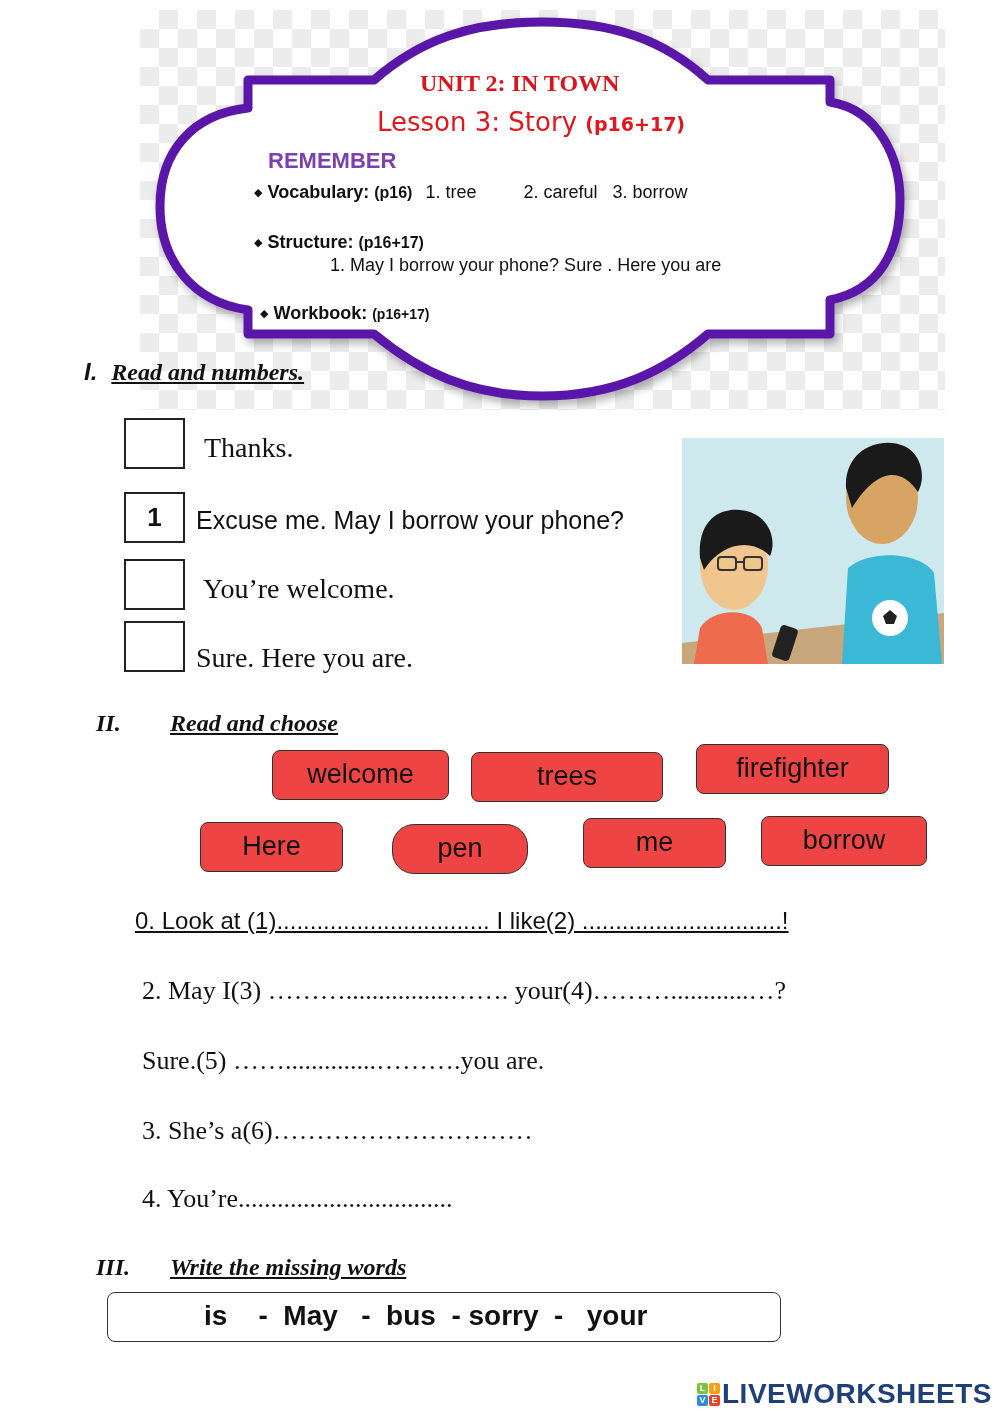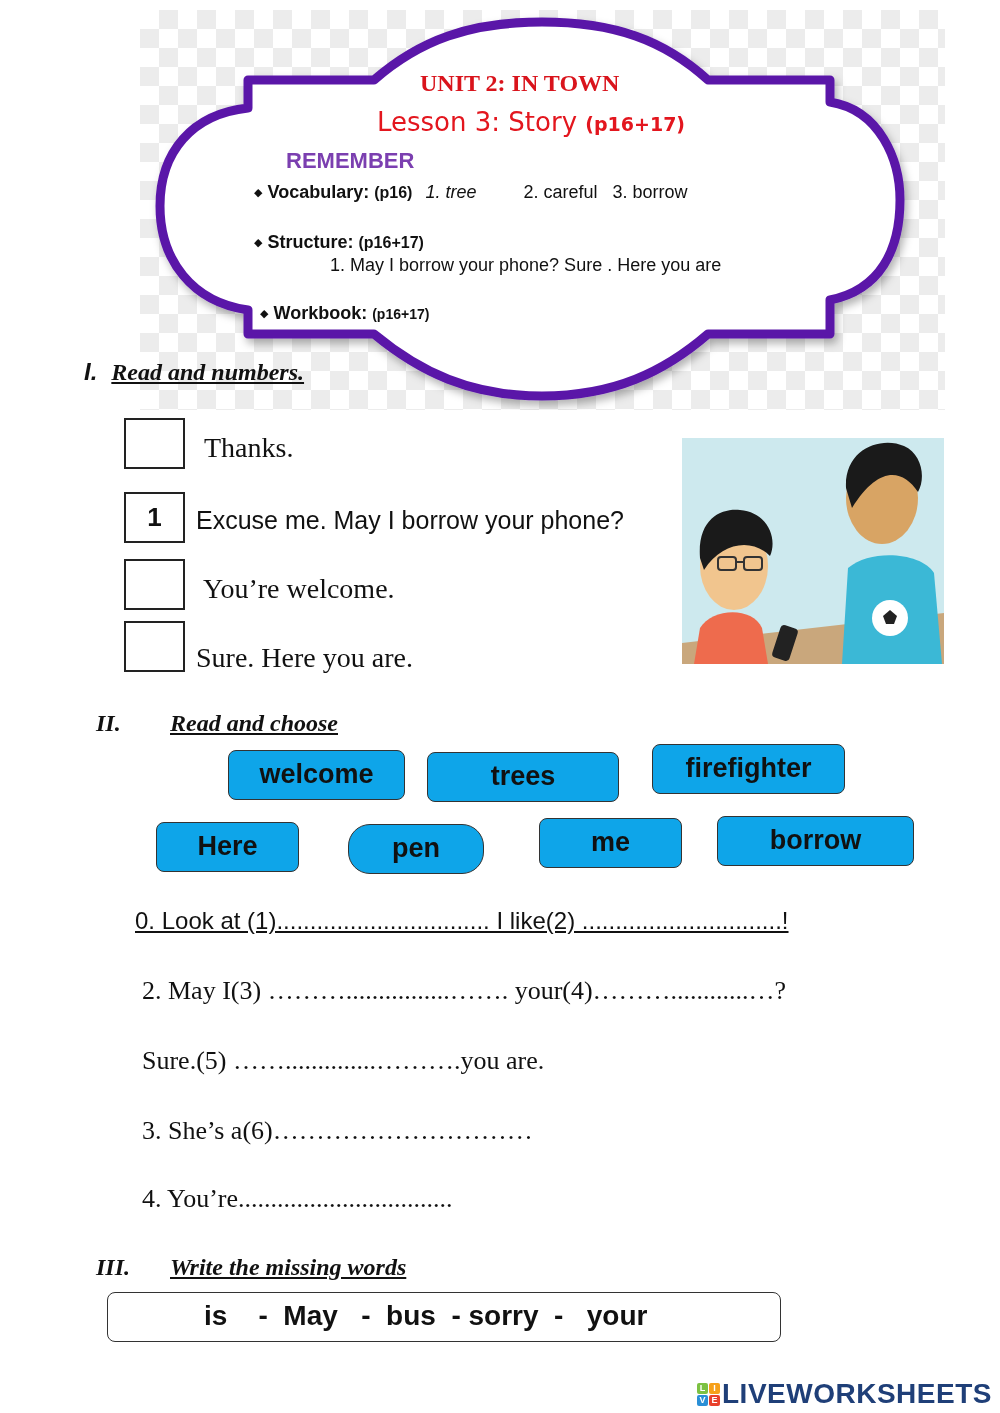--- a/index.html
+++ b/index.html
@@ -14,21 +14,21 @@
         linear-gradient(45deg, #ececec 25%, transparent 25%, transparent 75%, #ececec 75%);
       background-size: 38px 38px;
       background-position: 0 0, 19px 19px;
     }
     .frame-svg { position: absolute; left: 140px; top: 10px; width: 805px; height: 400px; }
 
     .abs { position: absolute; white-space: nowrap; }
     .unit-title { left: 420px; top: 70px; font-family: "Liberation Serif", serif; font-weight: bold; font-size: 24px; color: #d9141c; }
     .lesson-title { left: 377px; top: 107px; font-family: "DejaVu Sans", sans-serif; font-size: 26px; color: #e3161e; }
     .lesson-title .pg { font-size: 19px; font-weight: bold; }
-    .remember { left: 286px; top: 148px; font-family: "Liberation Sans", sans-serif; font-weight: bold; font-size: 22px; color: #7b3fb0; }
+    .remember { left: 268px; top: 148px; font-family: "Liberation Sans", sans-serif; font-weight: bold; font-size: 22px; color: #7b3fb0; }
     .bullet-line { font-family: "Liberation Sans", sans-serif; font-size: 18px; color: #111; }
     .bullet-line b { font-weight: bold; }
     .bullet-line .small { font-size: 14px; font-weight: bold; }
     .vocab { left: 254px; top: 182px; }
     .struct { left: 254px; top: 232px; }
     .struct-item { left: 330px; top: 255px; font-family: "Liberation Sans", sans-serif; font-size: 18px; }
     .workbook { left: 260px; top: 303px; }
 
     .section-head { font-family: "Liberation Serif", serif; font-weight: bold; font-style: italic; font-size: 24px; }
     .section-head .u { text-decoration: underline; }
@@ -38,22 +38,22 @@
     .sec3 { left: 96px; top: 1254px; }
     .sec2 .num, .sec3 .num { display: inline-block; width: 74px; }
 
     .num-box { position: absolute; left: 124px; width: 61px; height: 51px; border: 2px solid #222; background: #fff;
       font-family: "Liberation Sans", sans-serif; font-weight: bold; font-size: 26px; text-align: center; line-height: 47px; }
     .dlg { font-size: 28px; font-family: "Liberation Serif", serif; }
     .dlg-sans { font-family: "Liberation Sans", sans-serif; font-size: 25px; }
 
     .picture { position: absolute; left: 682px; top: 438px; width: 262px; height: 226px; overflow: hidden; background: #cbe8ec; }
 
-    .word-chip { position: absolute; height: 50px; border: 1.5px solid #333; border-radius: 8px; background: #0ea5e9;
-      font-family: "Liberation Sans", sans-serif; font-weight: bold; font-size: 27px; text-align: center; line-height: 46px; }
+    .word-chip { position: absolute; height: 50px; border: 1.5px solid #333; border-radius: 8px; background: #ef4444;
+      font-family: "Liberation Sans", sans-serif; font-weight: normal; font-size: 27px; text-align: center; line-height: 46px; margin-left: 44px; }
 
     .fill { font-family: "Liberation Serif", serif; font-size: 26px; }
     .fill-sans { font-family: "Liberation Sans", sans-serif; font-size: 24px; text-decoration: underline; }
 
     .word-bank { position: absolute; left: 107px; top: 1292px; width: 674px; height: 50px; border: 1.5px solid #333; border-radius: 8px;
       font-family: "Liberation Sans", sans-serif; font-weight: bold; font-size: 28px; line-height: 46px; padding-left: 96px; white-space: pre; }
 
     .logo { position: absolute; left: 697px; top: 1378px; display: flex; align-items: center; }
     .logo-grid { display: grid; grid-template-columns: 11px 11px; grid-template-rows: 11px 11px; gap: 1px; margin-right: 2px; }
     .logo-grid span { font-size: 9px; font-weight: bold; color: #fff; text-align: center; line-height: 11px; border-radius: 2px; font-family: "Liberation Sans", sans-serif; }
@@ -87,21 +87,21 @@
 <div class="abs lesson-title">
   <span>Lesson 3: Story</span>
   <span class="pg">(p16+17)</span>
 </div>
 <div class="abs remember">REMEMBER</div>
 
 <div class="abs bullet-line vocab">
   <span style="font-size:11px;vertical-align:2px;">◆</span>
   <b>Vocabulary:</b>
   <span class="small" style="font-size:16px;">(p16)</span>
-  <span style="margin-left:8px;font-style:italic;">1. tree</span>
+  <span style="margin-left:8px;">1. tree</span>
   <span style="margin-left:42px;">2. careful</span>
   <span style="margin-left:10px;">3. borrow</span>
 </div>
 
 <div class="abs bullet-line struct">
   <span style="font-size:11px;vertical-align:2px;">◆</span>
   <b>Structure:</b>
   <span class="small" style="font-size:16px;">(p16+17)</span>
 </div>
 <div class="abs struct-item">1. May I borrow your phone? Sure . Here you are</div>
@@ -152,21 +152,21 @@
 <div class="abs section-head sec2">
   <span class="num">II.</span><span class="u">Read and choose</span>
 </div>
 
 <div class="word-chip" style="left:228px; top:750px; width:177px;">welcome</div>
 <div class="word-chip" style="left:427px; top:752px; width:192px;">trees</div>
 <div class="word-chip" style="left:652px; top:744px; width:193px;">firefighter</div>
 <div class="word-chip" style="left:156px; top:822px; width:143px;">Here</div>
 <div class="word-chip" style="left:348px; top:824px; width:136px;border-radius:22px;">pen</div>
 <div class="word-chip" style="left:539px; top:818px; width:143px;">me</div>
-<div class="word-chip" style="left:717px; top:816px; width:197px;text-align:center;">borrow</div>
+<div class="word-chip" style="left:717px; top:816px; width:166px;text-align:center;">borrow</div>
 
 <div class="abs fill-sans" style="left:135px; top:907px;">0. Look at (1)................................ I like(2) ..............................!</div>
 <div class="abs fill" style="left:142px; top:976px;">2. May I(3) ………................……. your(4)………............…?</div>
 <div class="abs fill" style="left:142px; top:1046px;">Sure.(5) ……..............……….you are.</div>
 <div class="abs fill" style="left:142px; top:1116px;">3. She’s a(6)…………………………</div>
 <div class="abs fill" style="left:142px; top:1184px;">4. You’re.................................</div>
 
 <div class="abs section-head sec3">
   <span class="num">III.</span><span class="u">Write the missing words</span>
 </div>

